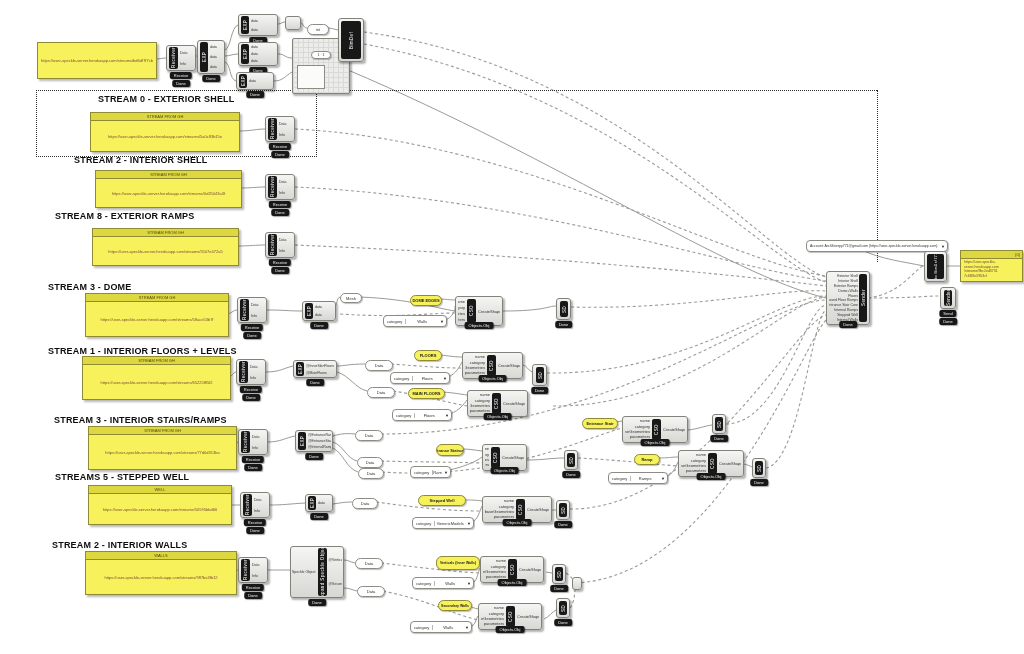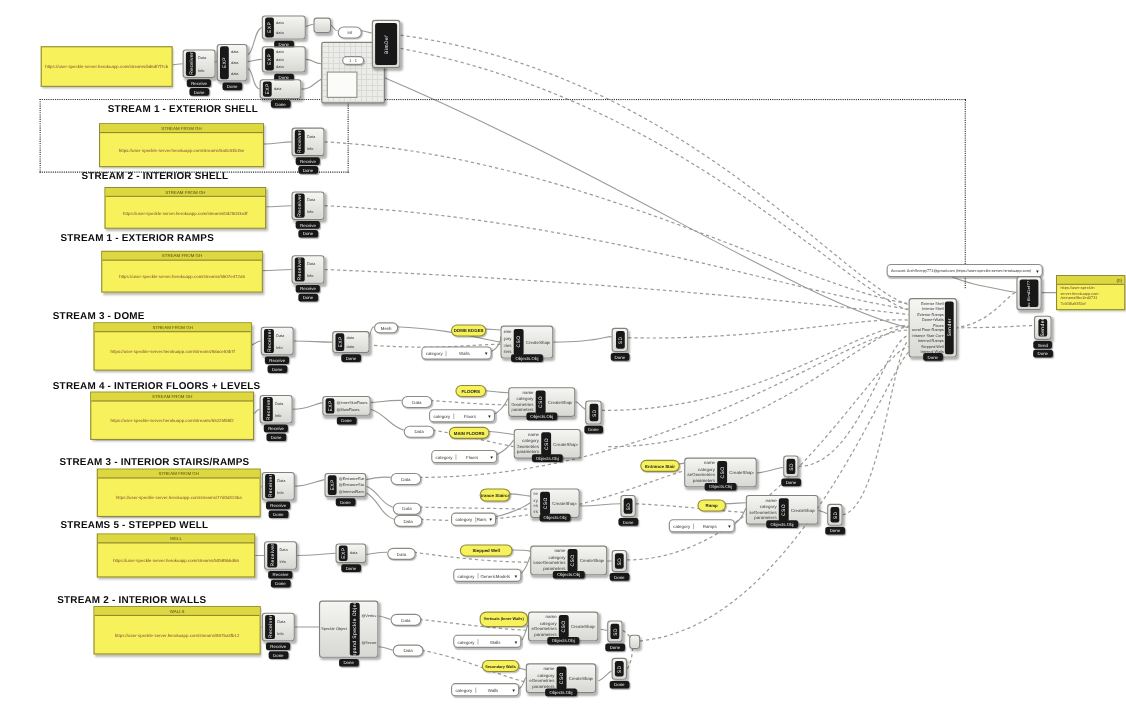--- a/index.html
+++ b/index.html
@@ -209,25 +209,25 @@
 <div class="gnode" style="left:285px;top:16px;width:14px;height:12px"></div>
 <div class="pill" style="left:307px;top:24px;width:20px;height:9px">int</div>
 <div class="grid" style="left:292px;top:38px;width:56px;height:54px">
   <div class="inner"></div>
   <div class="pill" style="left:18px;top:12px;width:18px;height:6px;font-size:3.5px">1 · 1</div>
 </div>
 <div class="gnode" style="left:338px;top:18px;width:26px;height:44px;display:flex;padding:1px;box-sizing:border-box">
   <span class="vstrip" style="flex:1;margin:1px">BimDef</span>
 </div>
 
-<div class="slabel" style="left:98px;top:94px">STREAM 1 - EXTERIOR SHELL</div>
+<div class="slabel" style="left:98px;top:94px">STREAM 0 - EXTERIOR SHELL</div>
 <div class="slabel" style="left:74px;top:155px">STREAM 2 - INTERIOR SHELL</div>
-<div class="slabel" style="left:55px;top:211px">STREAM 1 - EXTERIOR RAMPS</div>
+<div class="slabel" style="left:55px;top:211px">STREAM 8 - EXTERIOR RAMPS</div>
 <div class="slabel" style="left:48px;top:282px">STREAM 3 - DOME</div>
-<div class="slabel" style="left:48px;top:346px">STREAM 4 - INTERIOR FLOORS + LEVELS</div>
+<div class="slabel" style="left:48px;top:346px">STREAM 1 - INTERIOR FLOORS + LEVELS</div>
 <div class="slabel" style="left:54px;top:415px">STREAM 3 - INTERIOR STAIRS/RAMPS</div>
 <div class="slabel" style="left:55px;top:472px">STREAMS 5 - STEPPED WELL</div>
 <div class="slabel" style="left:52px;top:540px">STREAM 2 - INTERIOR WALLS</div>
 
 <div class="panel" style="left:90px;top:112px;width:148px;height:38px">
   <div class="ph">STREAM FROM GH</div>
   <div class="pu">https://user-speckle-server.herokuapp.com/streams/5a0c83b15e</div>
 </div>
 <div class="panel" style="left:95px;top:170px;width:145px;height:36px">
   <div class="ph">STREAM FROM GH</div>

